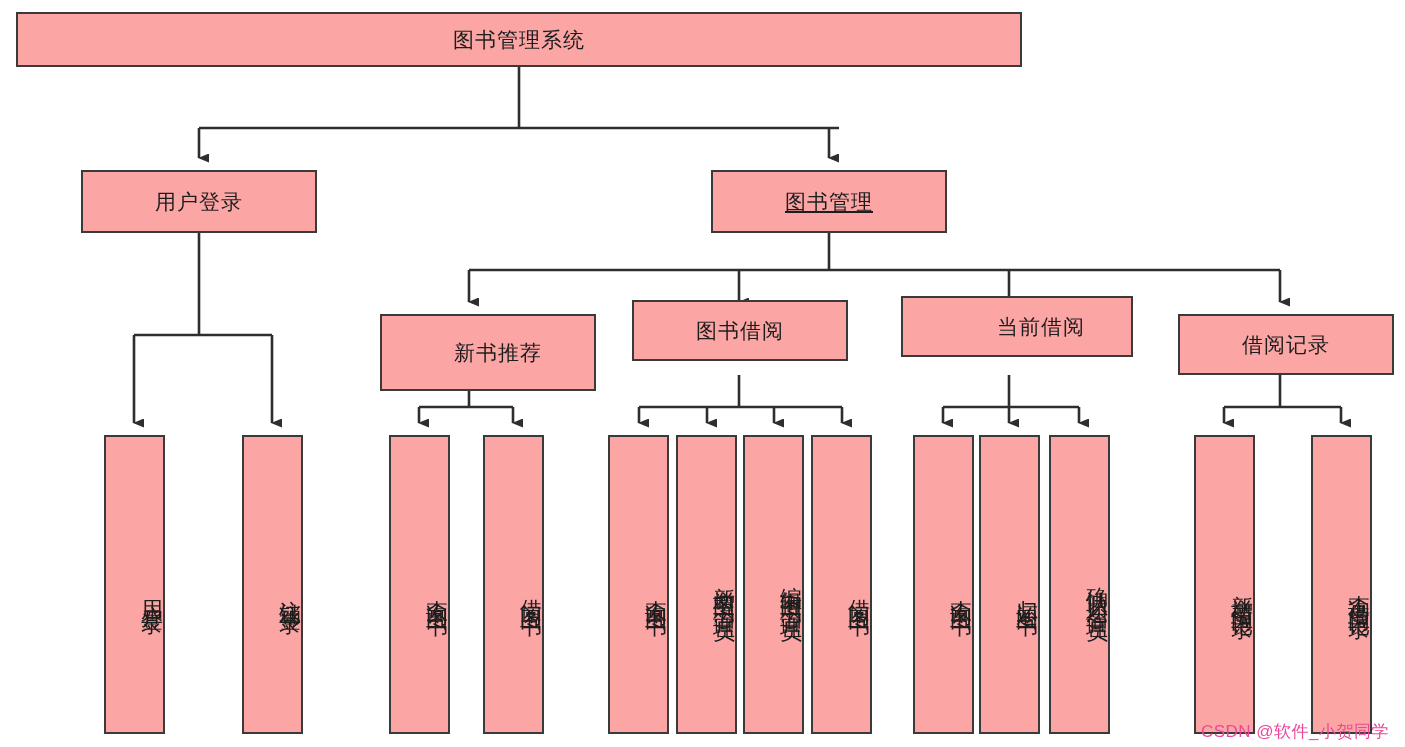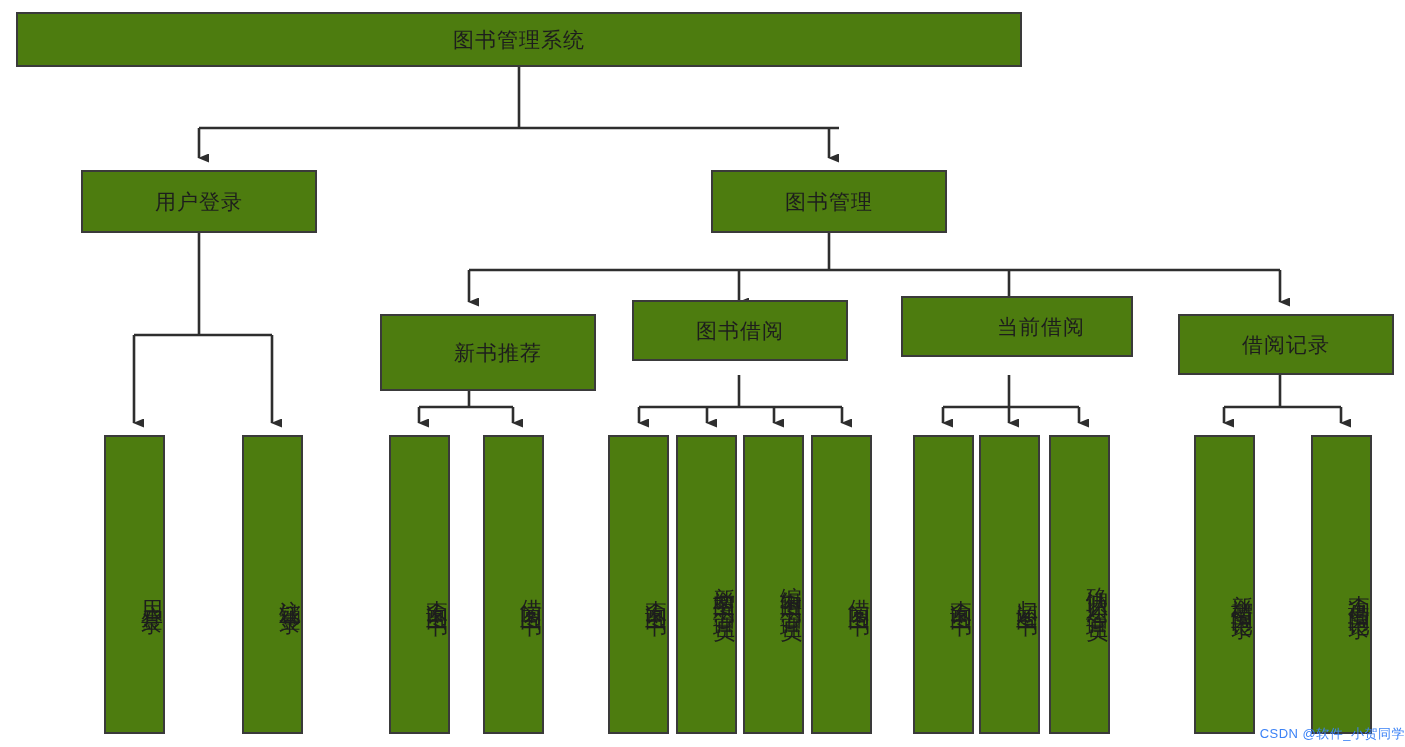--- a/index.html
+++ b/index.html
@@ -7,21 +7,21 @@
     width:1405px;height:747px;
     background:#ffffff;
     font-family:"Liberation Sans","DejaVu Sans",sans-serif;
     overflow:hidden;
   }
   #stage{position:relative;width:1405px;height:747px;}
   svg#edges{position:absolute;left:0;top:0;width:1405px;height:747px;}
   .node{
     position:absolute;
     box-sizing:border-box;
-    background:#4d7c0f;
+    background:#fca5a5;
     border:2.5px solid #3a3a3a;
     display:flex;
     align-items:center;
     justify-content:center;
     color:#1d1d1d;
     text-align:center;
   }
   .node.h{font-size:21px;letter-spacing:1px;}
   .node.leaf{
     writing-mode:vertical-rl;
@@ -29,23 +29,23 @@
     align-items:flex-start;
     justify-content:center;
     padding-top:14px;
     font-size:22px;
     letter-spacing:5px;
     line-height:1;
   }
   .node.leaf .txt{writing-mode:vertical-rl;text-orientation:upright;}
   .watermark{
     position:absolute;
-    right:0;bottom:4px;
-    font-size:13px;
-    color:#3b82f6;
+    right:16px;bottom:4px;
+    font-size:17px;
+    color:#ec4899;
     letter-spacing:0.5px;
     white-space:nowrap;
   }
 </style>
 </head>
 <body>
 
 <div id="stage">
 
   <svg id="edges" viewBox="0 0 1405 747">
@@ -98,21 +98,21 @@
     </g>
   </svg>
 
   <div class="node h" style="left:16px;top:12px;width:1006px;height:55px;">
     <span class="txt">图书管理系统</span>
   </div>
 
   <div class="node h" style="left:81px;top:170px;width:236px;height:63px;">
     <span class="txt">用户登录</span>
   </div>
-  <div class="node h" style="left:711px;top:170px;width:236px;height:63px;">
+  <div class="node h" style="left:711px;top:170px;width:236px;height:63px;text-decoration:underline;">
     <span class="txt">图书管理</span>
   </div>
 
   <div class="node h" style="left:380px;top:314px;width:216px;height:77px;padding-left:20px;">
     <span class="txt">新书推荐</span>
   </div>
   <div class="node h" style="left:632px;top:300px;width:216px;height:61px;">
     <span class="txt">图书借阅</span>
   </div>
   <div class="node h" style="left:901px;top:296px;width:232px;height:61px;padding-left:48px;">

